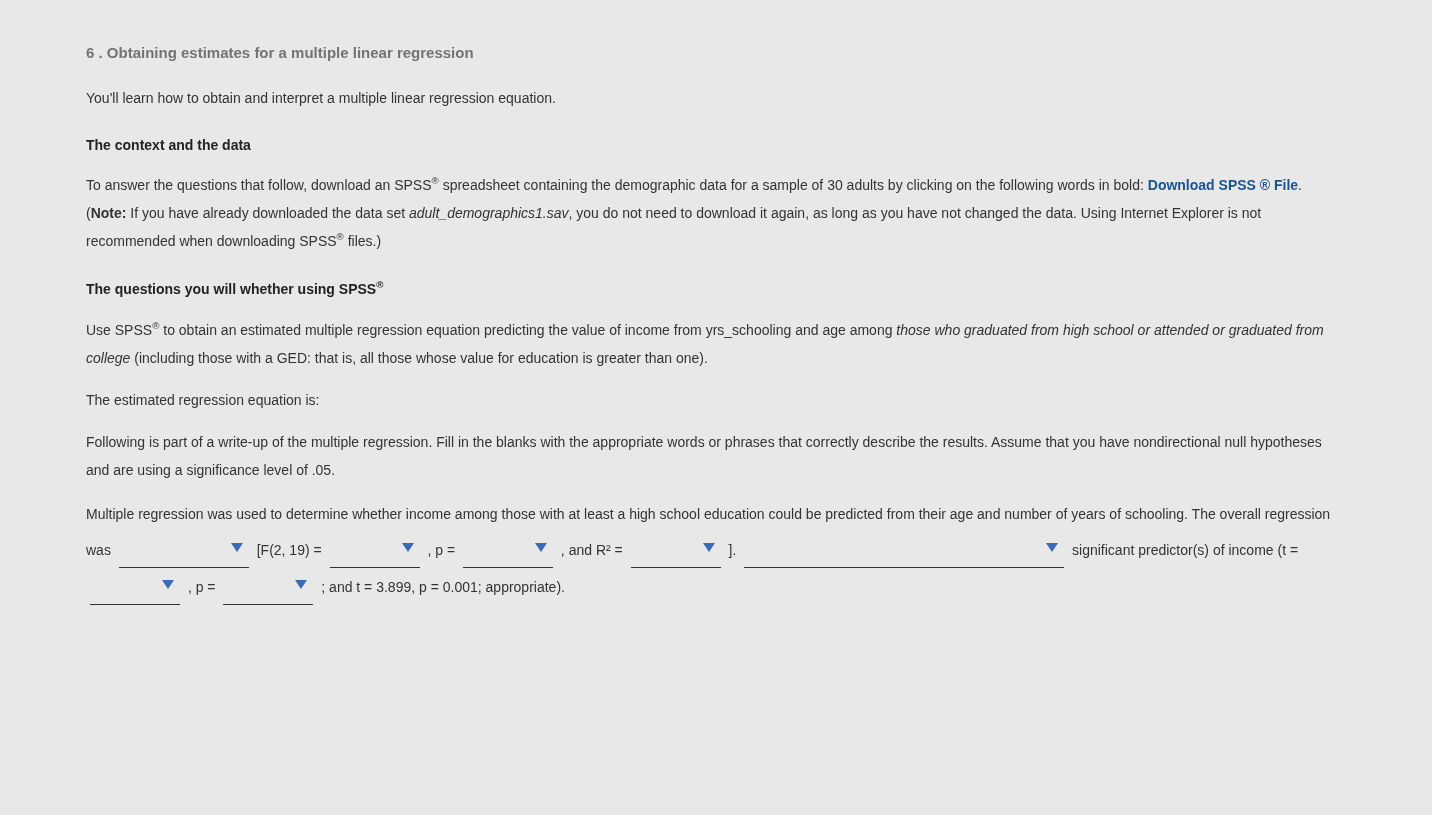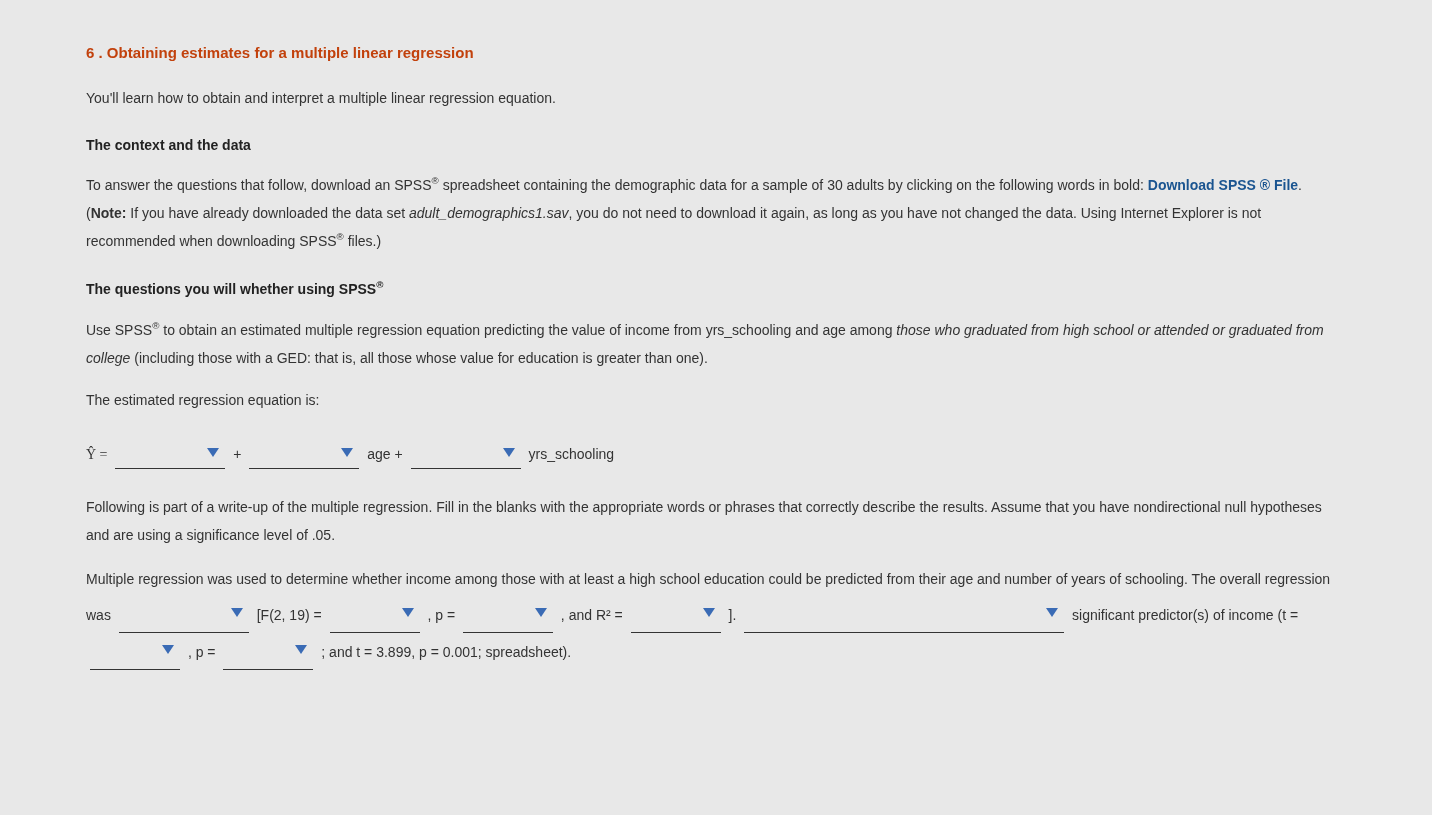--- a/index.html
+++ b/index.html
@@ -13,21 +13,21 @@
       max-width: 1380px;
       margin: 0 auto;
       padding: 0 60px;
       line-height: 1.7;
       font-size: 14px;
     }
     .section-title {
       font-weight: bold;
       font-size: 15px;
       margin: 20px 0 18px 0;
-      color: #c2410c;
+      color: #737373;
     }
     .heading {
       font-weight: bold;
       font-size: 14px;
       margin: 22px 0 14px 0;
       color: #222;
     }
     .para {
       margin: 14px 0;
       line-height: 2;
@@ -83,43 +83,34 @@
   <div class="heading">
     <span>The questions you will whether using SPSS</span><sup>®</sup>
   </div>
 
   <div class="para">
     <span>Use SPSS</span><sup>®</sup><span> to obtain an estimated multiple regression equation predicting the value of income from yrs_schooling and age among </span><span class="italic">those who graduated from high school or attended or graduated from college</span><span> (including those with a GED: that is, all those whose value for education is greater than one).</span>
   </div>
 
   <div class="para">The estimated regression equation is:</div>
 
-  <div class="para" style="margin: 24px 0;">
-    <span class="rsup">Ŷ =</span>
-    <span class="blank"><span class="tri"></span></span>
-    <span>+</span>
-    <span class="blank"><span class="tri"></span></span>
-    <span>age +</span>
-    <span class="blank"><span class="tri"></span></span>
-    <span>yrs_schooling</span>
-  </div>
 
   <div class="para">Following is part of a write-up of the multiple regression. Fill in the blanks with the appropriate words or phrases that correctly describe the results. Assume that you have nondirectional null hypotheses and are using a significance level of .05.</div>
 
   <div class="para" style="line-height:2.4;">
     <span>Multiple regression was used to determine whether income among those with at least a high school education could be predicted from their age and number of years of schooling. The overall regression was</span>
     <span class="blank med"><span class="tri"></span></span>
     <span>[F(2, 19) =</span>
     <span class="blank sm"><span class="tri"></span></span>
     <span>, p =</span>
     <span class="blank sm"><span class="tri"></span></span>
     <span>, and R² =</span>
     <span class="blank sm"><span class="tri"></span></span>
     <span>].</span>
     <span class="blank wide"><span class="tri"></span></span>
     <span>significant predictor(s) of income (t =</span>
     <span class="blank sm"><span class="tri"></span></span>
     <span>, p =</span>
     <span class="blank sm"><span class="tri"></span></span>
-    <span>; and t = 3.899, p = 0.001; spreadsheet).</span>
+    <span>; and t = 3.899, p = 0.001; appropriate).</span>
   </div>
 
 </div>
 
 </body></html>

